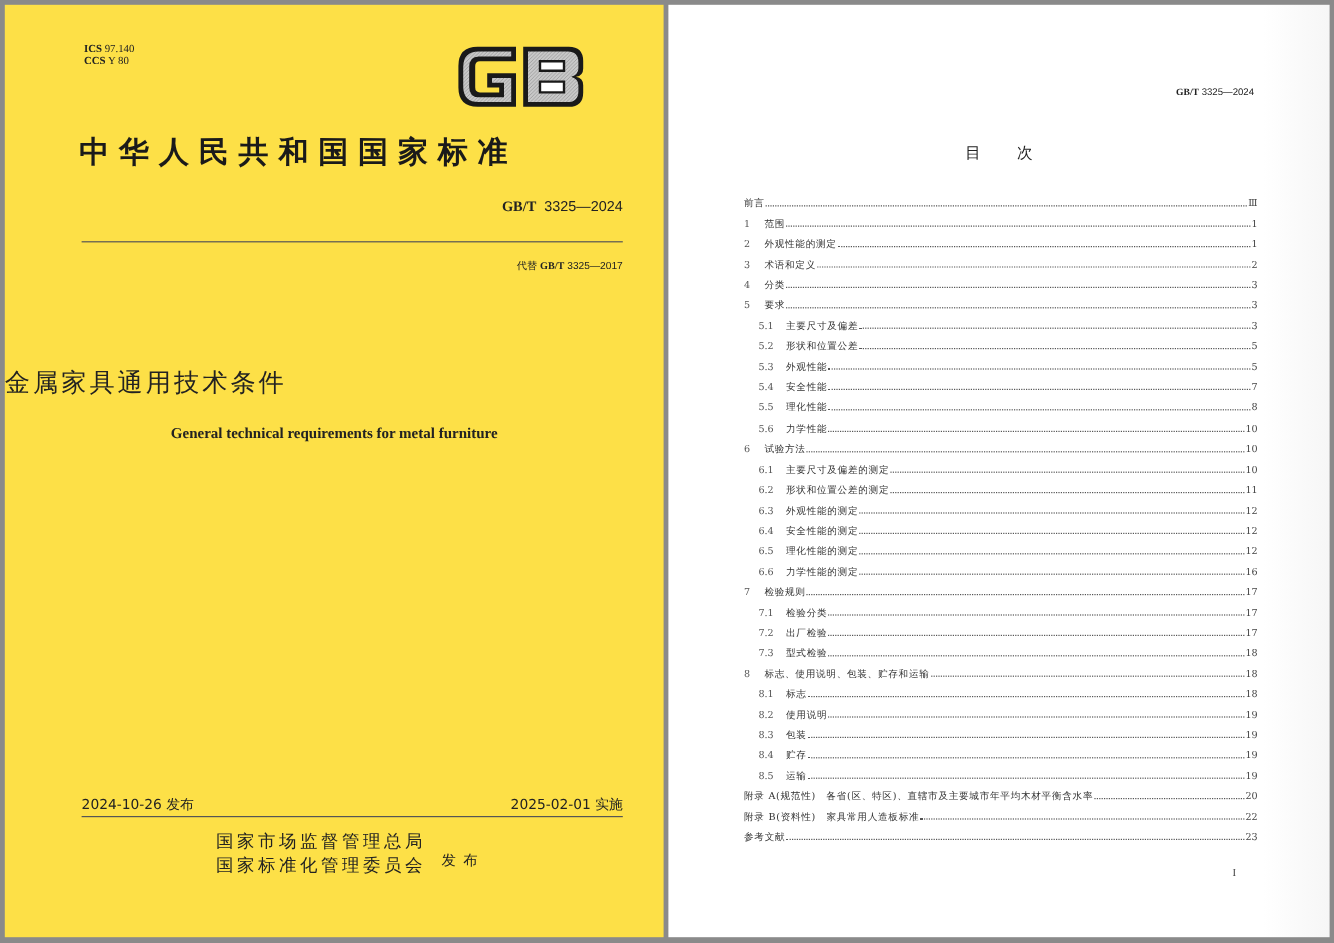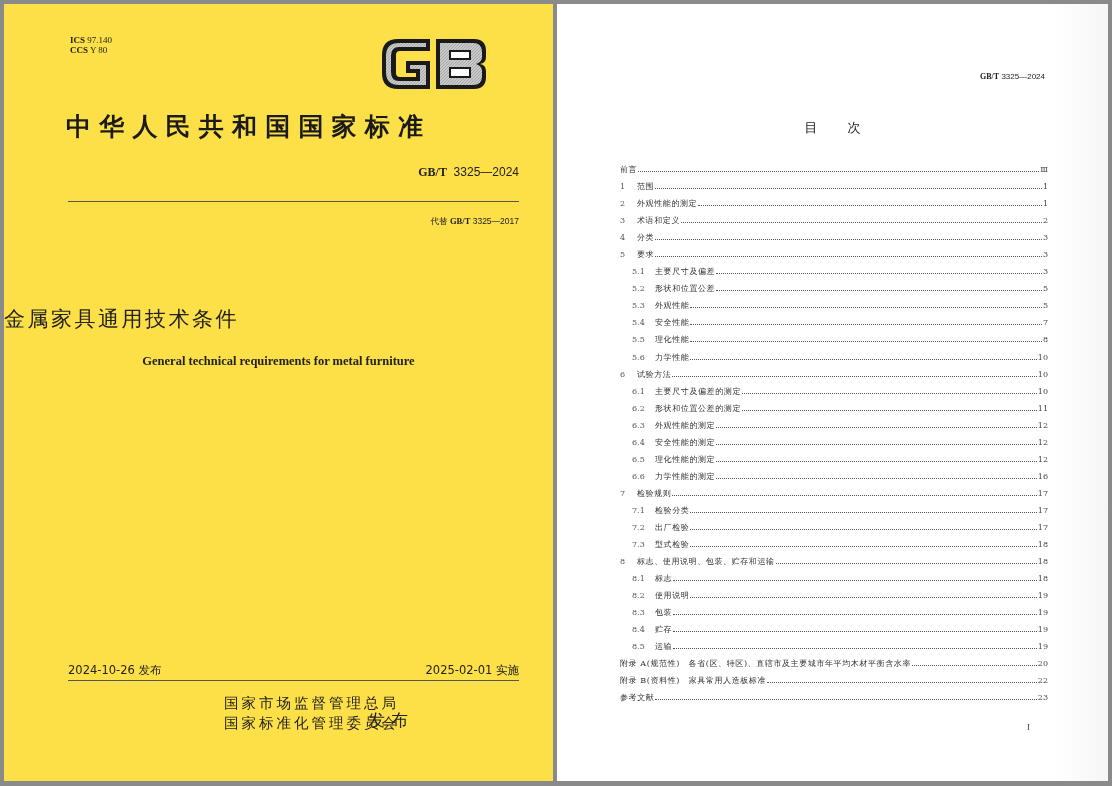--- a/index.html
+++ b/index.html
@@ -15,22 +15,22 @@
   .std-no{right:34px;top:161px;text-align:right;font-family:"Liberation Sans",sans-serif;font-size:12px;color:#222;}
   .std-no b{font-family:"Liberation Serif",serif;font-weight:bold;}
   .replace{right:34px;top:180px;text-align:right;font-family:"Liberation Sans",sans-serif;font-size:8.5px;color:#222;margin-top:32px;}
   .replace b{font-family:"Liberation Serif",serif;font-weight:bold;}
   .hr1{left:64px;top:197px;width:451px;height:1px;background:#555;}
   .cn-name{left:0;width:549px;top:301px;text-align:left;font-family:"DejaVu Sans",sans-serif;font-size:21px;letter-spacing:2.5px;color:#222;}
   .en-name{left:0;width:549px;top:350px;text-align:center;font-family:"Liberation Serif",serif;font-weight:bold;font-size:12.5px;color:#222;}
   .date-pub{left:64px;top:659px;font-family:"DejaVu Sans",sans-serif;font-size:11.5px;color:#222;}
   .date-impl{right:34px;top:659px;font-family:"DejaVu Sans",sans-serif;font-size:11.5px;color:#222;text-align:right;}
   .hr2{left:64px;top:676px;width:451px;height:1px;background:#555;}
-  .issuers{left:176px;top:689px;font-family:Liberation Serif, serif;font-size:14.5px;line-height:20px;letter-spacing:3px;color:#222;margin-left:44px;}
-  .issue-word{left:364px;top:705px;font-family:"DejaVu Serif",serif;font-size:17px;letter-spacing:6px;color:#222;}
+  .issuers{left:176px;top:689px;font-family:Liberation Mono, monospace;font-size:14.5px;line-height:20px;letter-spacing:3px;color:#222;}
+  .issue-word{left:364px;top:705px;font-family:"DejaVu Serif",serif;font-size:12px;letter-spacing:6px;color:#222;}
   .toc-head{right:63px;top:68px;font-family:"Liberation Sans",sans-serif;font-size:8px;color:#222;}
   .toc-head b{font-family:"Liberation Serif",serif;font-weight:bold;}
   .toc-title{left:0;width:551px;top:115px;text-align:center;font-family:"DejaVu Sans",sans-serif;font-size:13px;color:#222;word-spacing:26px;}
   .toc{left:63px;top:157px;width:428px;}
   .toc-row{height:17.05px;display:flex;align-items:center;font-family:"DejaVu Serif",serif;font-size:8px;color:#333;white-space:nowrap;}
   .toc-row.l2{padding-left:12px;}
   .toc-num{display:inline-block;min-width:14px;margin-right:3px;color:#555;}
   .toc-row.l2 .toc-num{min-width:20px;}
   .toc-label{letter-spacing:0.6px;}
   .toc-dots{flex:1;height:8px;margin:0 1px;border-bottom:1.3px dotted #555;transform:translateY(-2px);}

